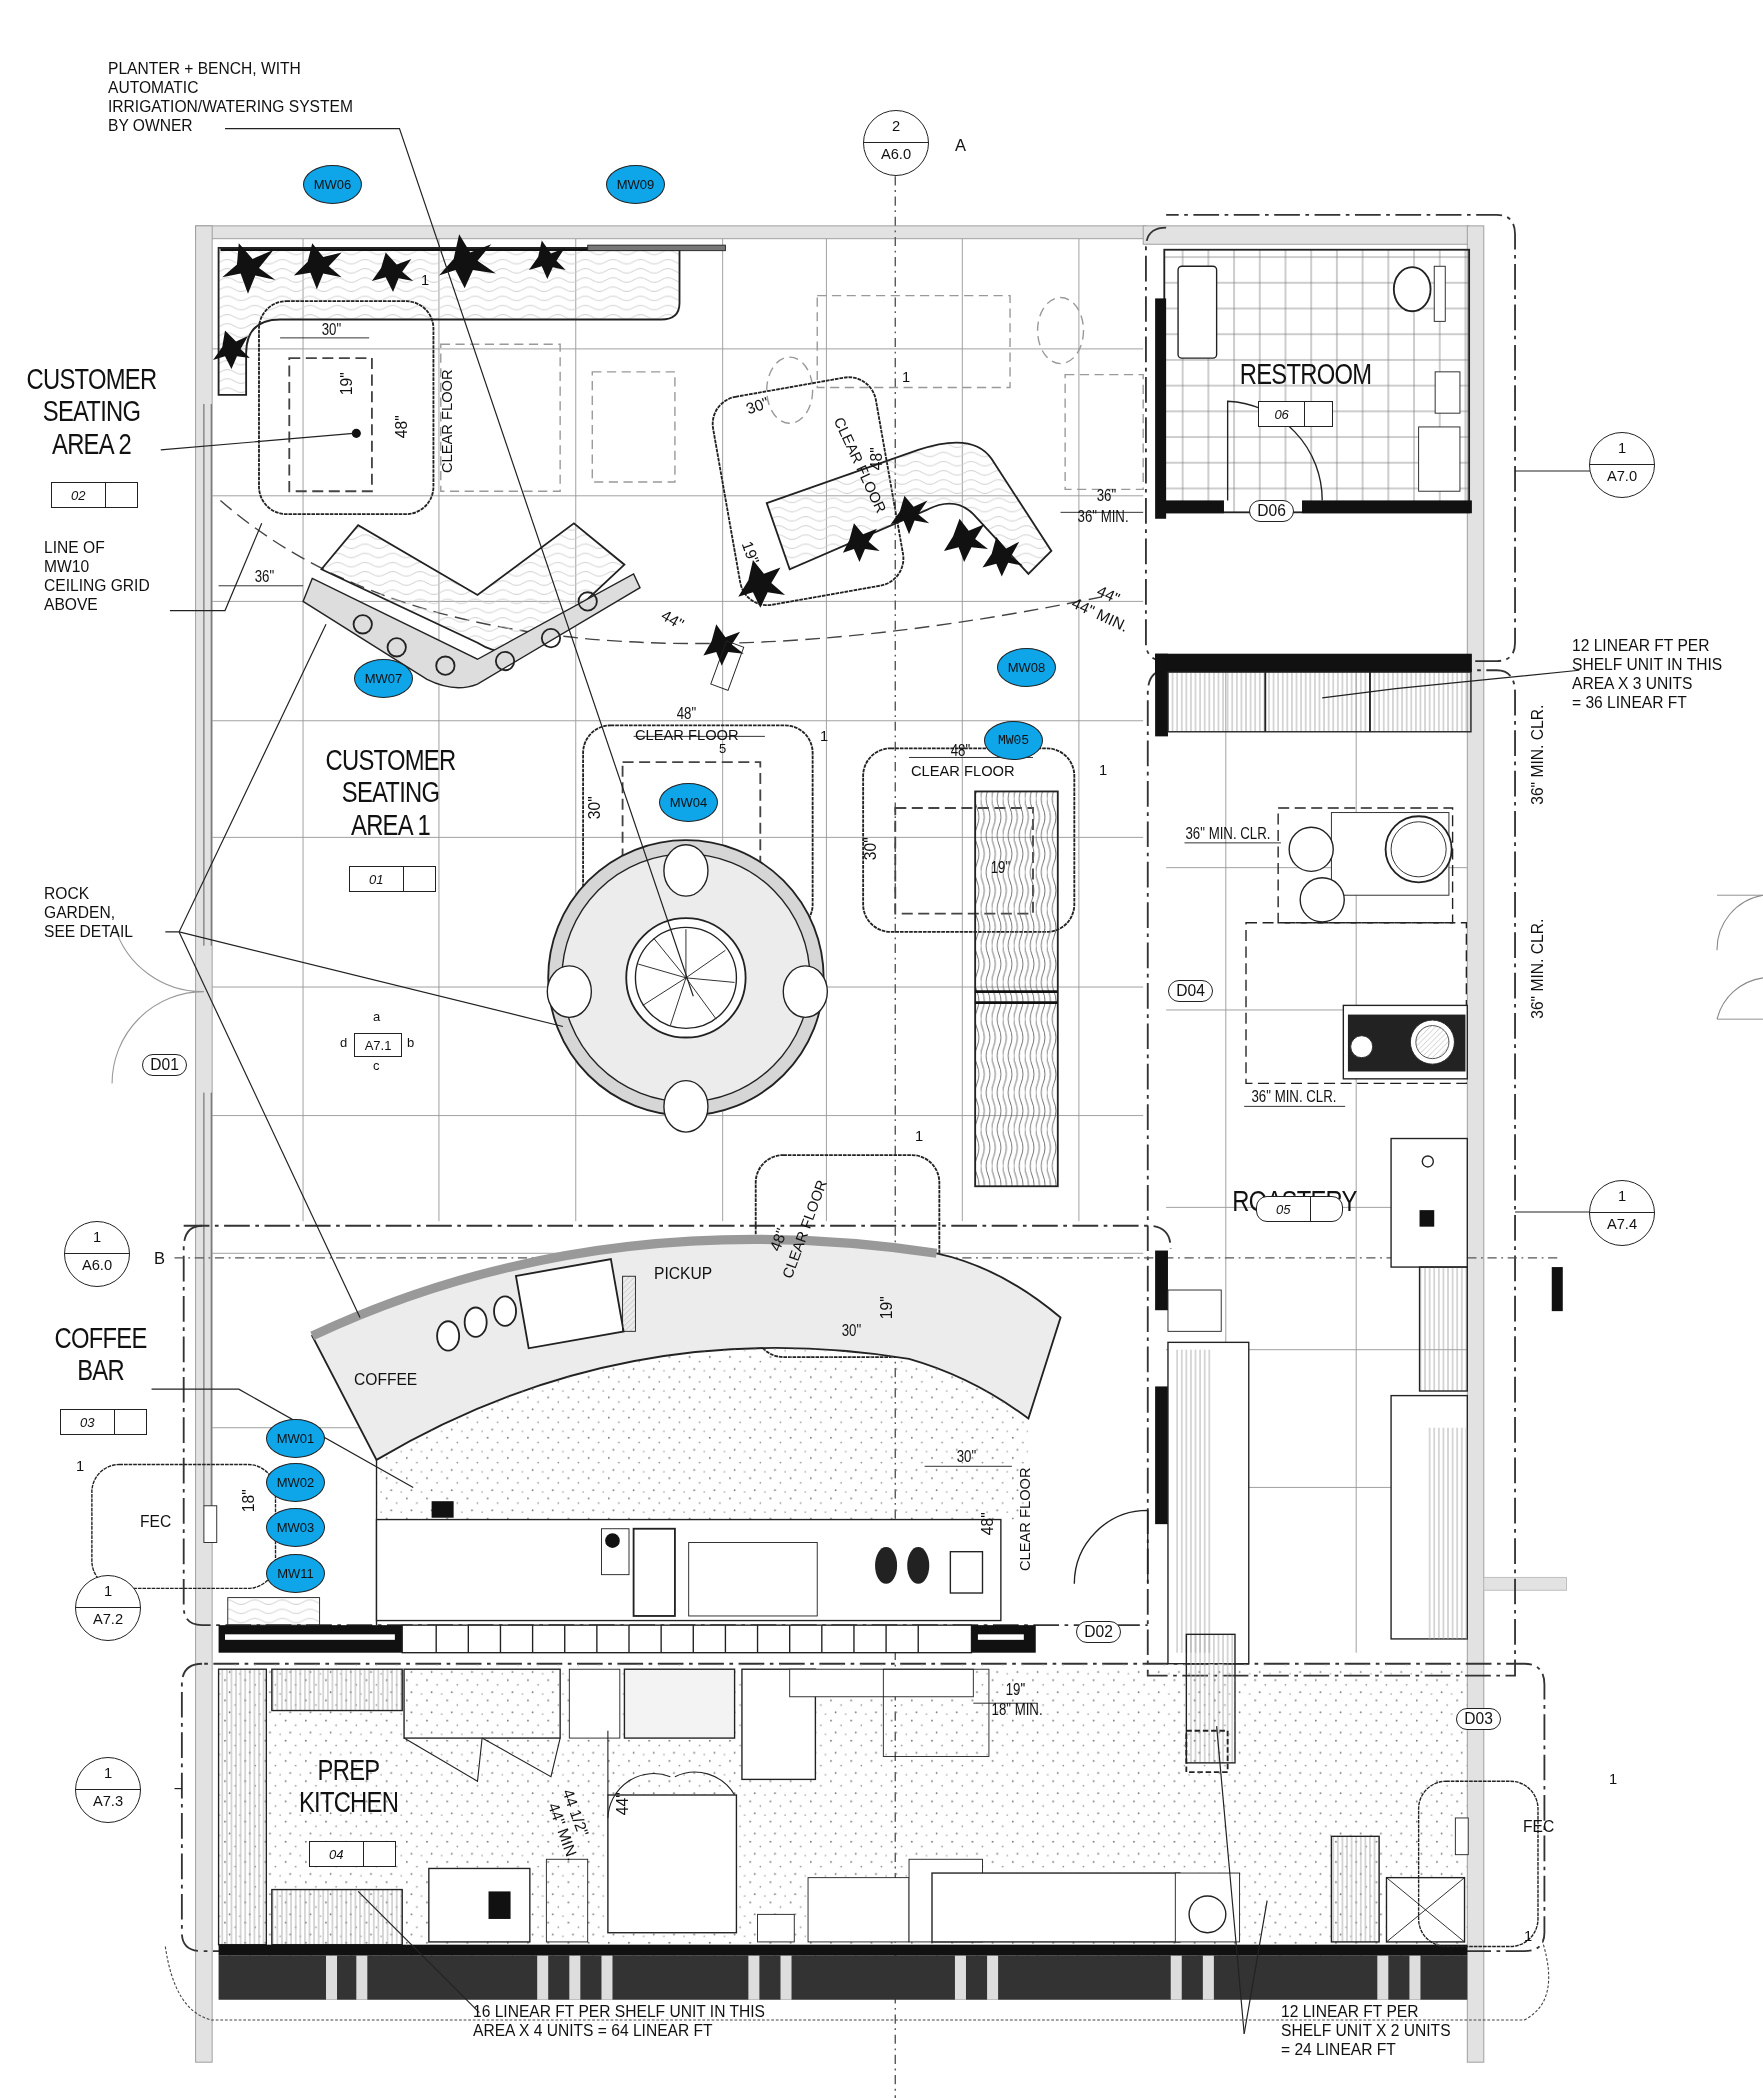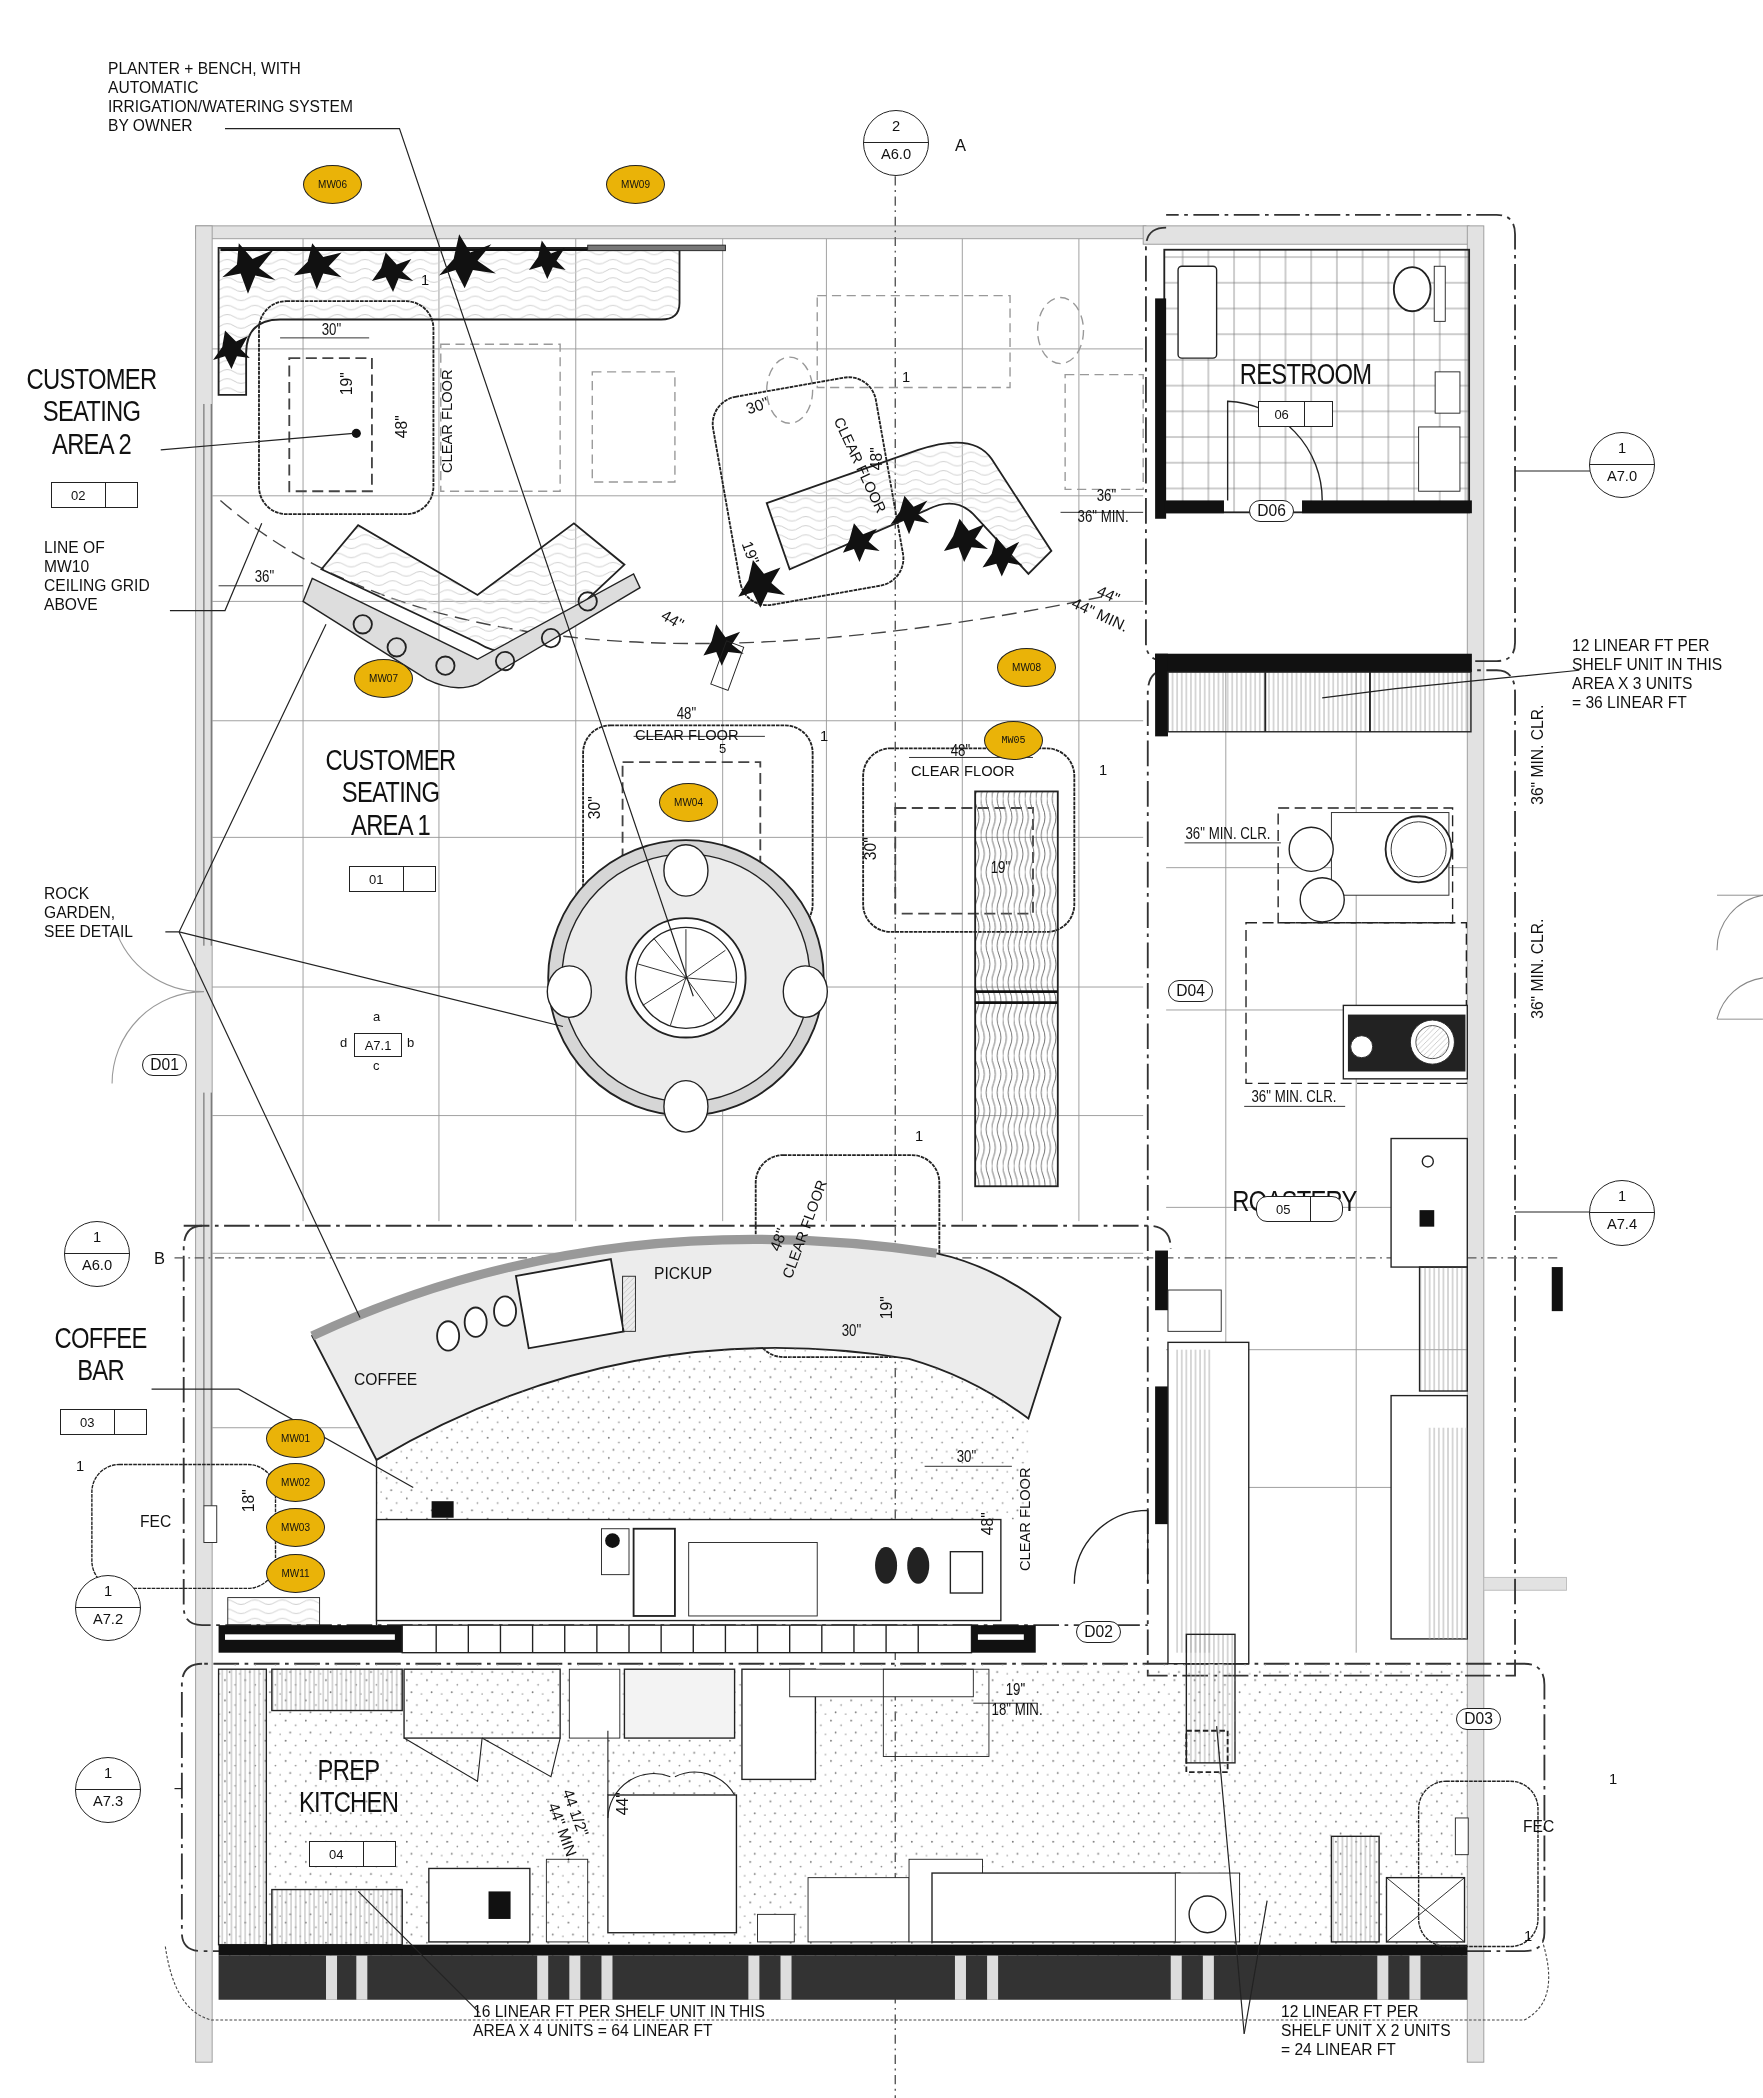--- a/index.html
+++ b/index.html
@@ -3,22 +3,22 @@
 <meta charset="utf-8">
 <style>
   html, body { margin: 0; padding: 0; background: #ffffff; }
   body { width: 1763px; height: 2098px; position: relative; overflow: hidden; font-family: "Liberation Sans", sans-serif; color: #111; }
   #plan { position: absolute; left: 0; top: 0; width: 1763px; height: 2098px; }
   .lbl { position: absolute; font-family: "Liberation Sans", sans-serif; color: #111; white-space: pre-line; line-height: 1.12; }
   .room-title { font-size: 29px; text-align: center; letter-spacing: -0.9px; transform: scaleX(0.82); transform-origin: center top; }
   .note { font-size: 15.6px; line-height: 19px; }
   .dim { font-size: 15.6px; transform: scaleX(0.85); }
   .tag-box { position: absolute; height: 24px; border: 1.4px solid #222; display: flex; font-size: 13px; background: #fff; }
-  .tag-box .num { width: 62%; border-right: 1.4px solid #222; display: flex; align-items: center; justify-content: center; }
-  .bubble { position: absolute; border: 1.4px solid #222; border-radius: 50%; background: #eab308; display: flex; align-items: center; justify-content: center; font-size: 10px; transform-origin: center; }
+  .tag-box .num { width: 62%; border-right: 1.4px solid #222; display: flex; align-items: center; justify-content: center; font-style: italic; }
+  .bubble { position: absolute; border: 1.4px solid #222; border-radius: 50%; background: #0ea5e9; display: flex; align-items: center; justify-content: center; font-size: 13px; transform-origin: center; }
   .door-tag { position: absolute; border: 1.4px solid #222; border-radius: 13px; background: #fff; font-size: 15.6px; padding: 0.9px 7.3px; }
   .section { position: absolute; width: 64px; height: 64px; border: 1.4px solid #222; border-radius: 50%; background: #fff; font-size: 14.7px; text-align: center; }
   .section .top { position: absolute; top: 7.3px; left: 0; right: 0; }
   .section .bot { position: absolute; top: 35px; left: 0; right: 0; }
   .section .rule { position: absolute; top: 31px; left: 0; right: 0; border-top: 1.4px solid #222; }
   .rev { position: absolute; font-size: 14.7px; }
 </style>
 </head>
 <body>
 

